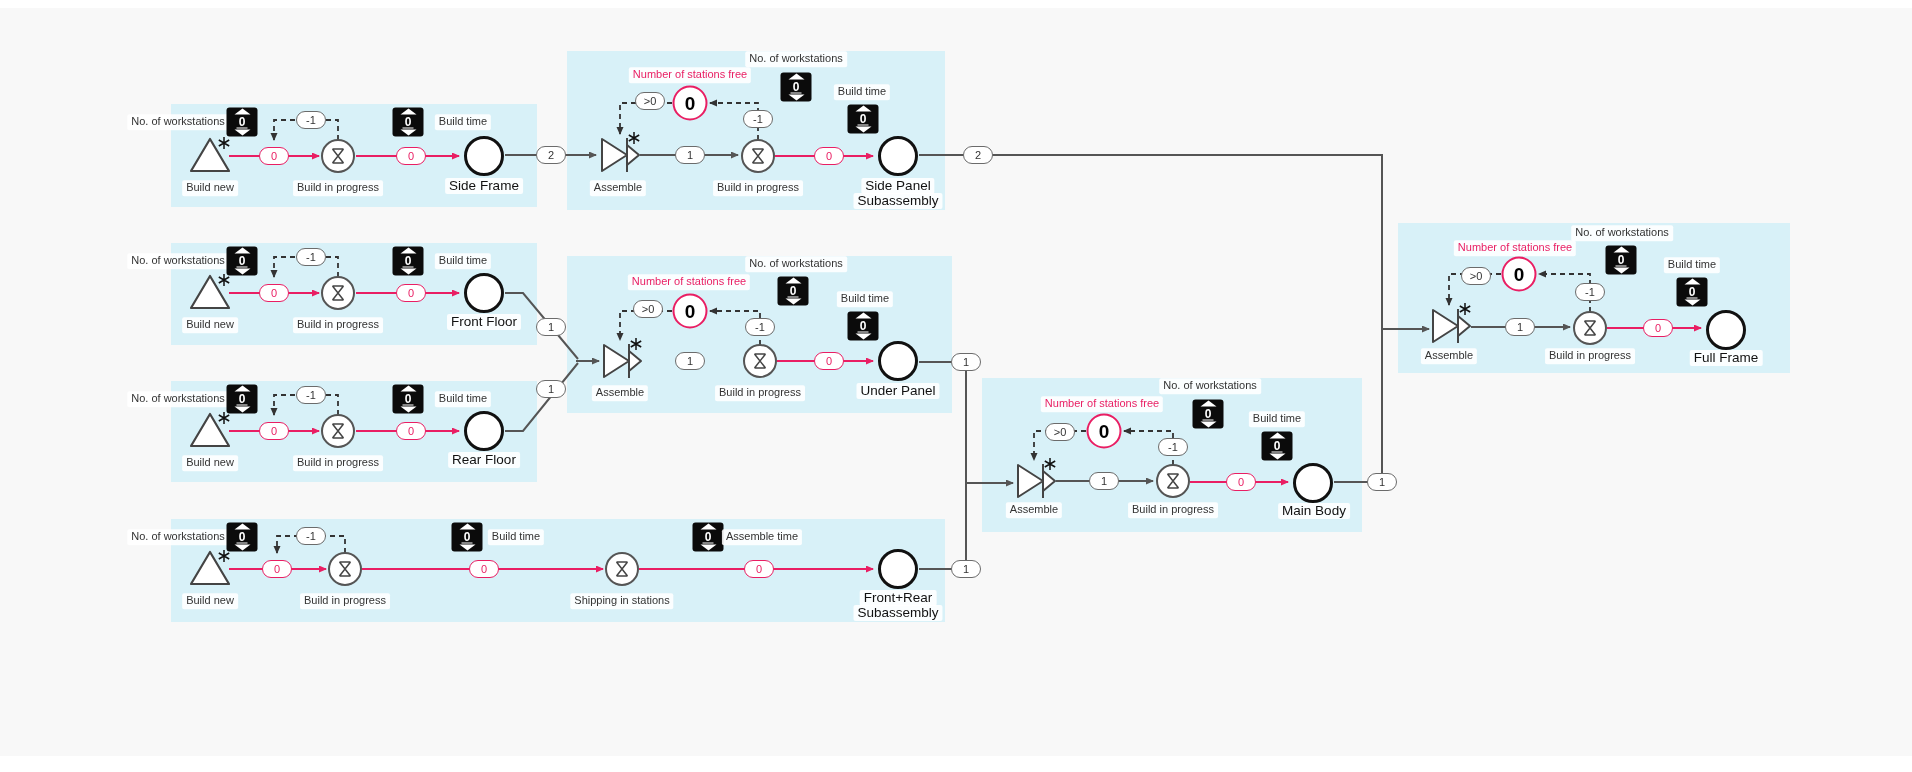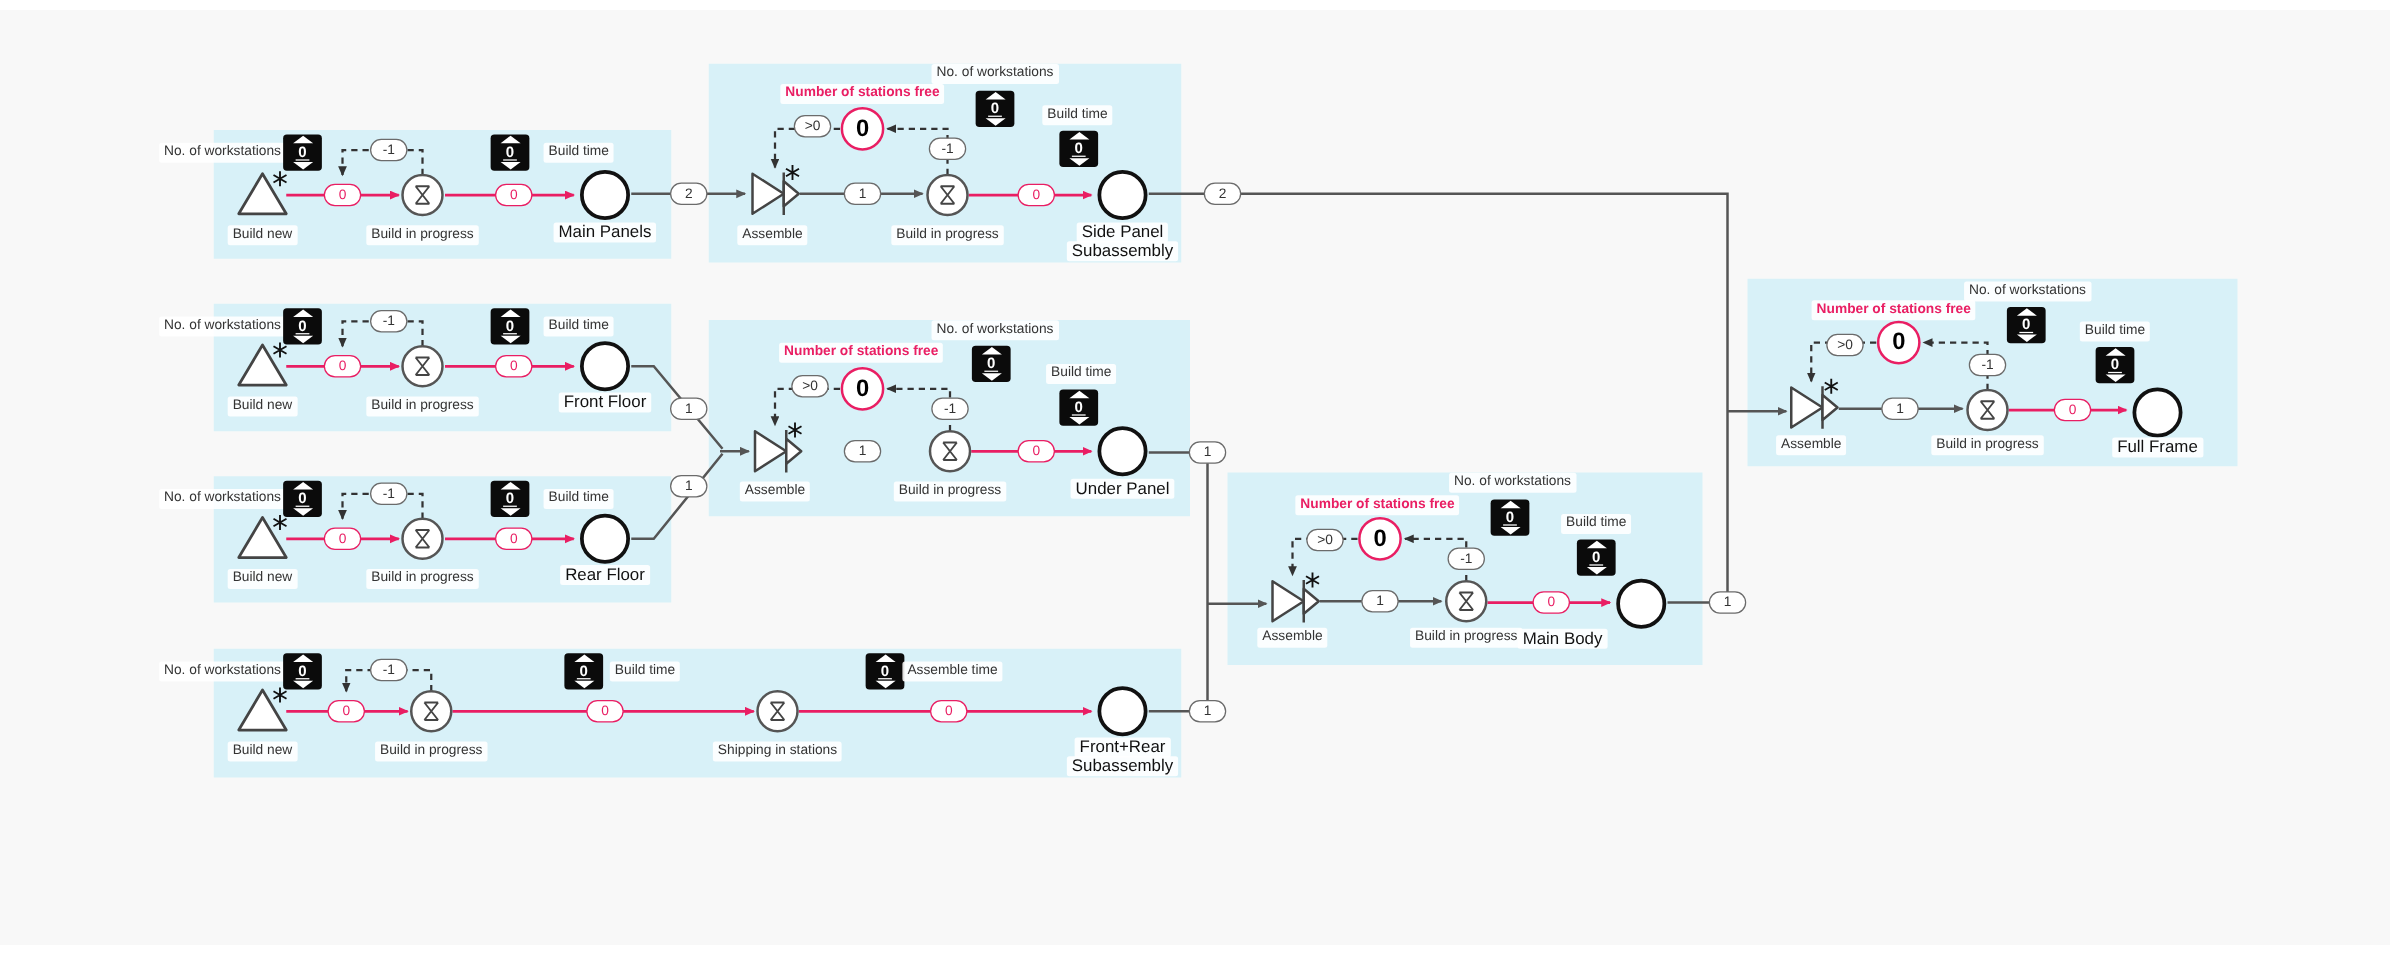--- a/index.html
+++ b/index.html
@@ -4,21 +4,21 @@
 <style>
   html,body{margin:0;padding:0;width:1912px;height:772px;overflow:hidden;background:#fff;
     font-family:"Liberation Sans",sans-serif;}
   #wrap{position:absolute;left:0;top:0;width:1912px;height:772px;}
   #canvas{position:absolute;left:0;top:8px;width:1912px;height:748px;background:#F8F8F8;}
   .cy{position:absolute;background:#D8F1F8;z-index:0;}
   svg.layer{position:absolute;left:0;top:0;z-index:1;}
   .abs{position:absolute;transform:translate(-50%,-50%);z-index:2;}
   .ch{background:rgba(255,255,255,.88);border-radius:2px;padding:1px 4px;font-size:11px;
       color:#333;white-space:nowrap;line-height:1.25;}
-  .ch.pink{color:#E91E63;font-weight:bold;}
+  .ch.pink{color:#E91E63;}
   .nl{background:rgba(255,255,255,.88);border-radius:2px;padding:0 4px;font-size:13.5px;
       color:#111;font-weight:500;white-space:nowrap;line-height:1.2;}
   .pl{min-width:30px;height:18px;padding:0 5px;box-sizing:border-box;background:#fff;
       border:1.5px solid #6b6b6b;border-radius:9px;font-size:11px;color:#333;
       display:flex;align-items:center;justify-content:center;white-space:nowrap;}
   .pl.pink{border-color:#E91E63;color:#E91E63;}
   .nd{width:40px;height:40px;box-sizing:border-box;border:3.2px solid #111;
       border-radius:50%;background:#fff;}
   .fc{width:35px;height:35px;box-sizing:border-box;border:2.5px solid #E91E63;border-radius:50%;
       background:#fff;display:flex;align-items:center;justify-content:center;
@@ -154,21 +154,21 @@
   <div class="abs pl pink" style="left:411px;top:156px">0</div>
   <div class="abs st" style="left:408px;top:122px">
       <div class="up"></div>
       <div class="val">0</div>
       <div class="dn"></div>
     </div>
   <div class="abs ch" style="left:463px;top:122px">Build time</div>
   <div class="abs nd" style="left:484px;top:156px"></div>
   <div class="abs ch" style="left:210px;top:188px">Build new</div>
   <div class="abs ch" style="left:338px;top:188px">Build in progress</div>
-  <div class="abs nl" style="left:484px;top:186px">Main Panels</div>
+  <div class="abs nl" style="left:484px;top:186px">Side Frame</div>
   <div class="abs pl" style="left:551px;top:155px">2</div>
 
   <div class="abs ch" style="left:178px;top:261px">No. of workstations</div>
   <div class="abs st" style="left:242px;top:261px">
       <div class="up"></div>
       <div class="val">0</div>
       <div class="dn"></div>
     </div>
   <div class="abs pl pink" style="left:274px;top:293px">0</div>
   <div class="abs pl" style="left:311px;top:257px">-1</div>
@@ -299,21 +299,21 @@
   <div class="abs pl pink" style="left:1241px;top:482px">0</div>
   <div class="abs ch" style="left:1277px;top:419px">Build time</div>
   <div class="abs st" style="left:1277px;top:446px">
       <div class="up"></div>
       <div class="val">0</div>
       <div class="dn"></div>
     </div>
   <div class="abs nd" style="left:1313px;top:483px"></div>
   <div class="abs ch" style="left:1034px;top:510px">Assemble</div>
   <div class="abs ch" style="left:1173px;top:510px">Build in progress</div>
-  <div class="abs nl" style="left:1250px;top:511px">Main Body</div>
+  <div class="abs nl" style="left:1314px;top:511px">Main Body</div>
   <div class="abs pl" style="left:1382px;top:482px">1</div>
 
   <div class="abs ch" style="left:1622px;top:233px">No. of workstations</div>
   <div class="abs st" style="left:1621px;top:260px">
       <div class="up"></div>
       <div class="val">0</div>
       <div class="dn"></div>
     </div>
   <div class="abs ch pink" style="left:1515px;top:248px">Number of stations free</div>
   <div class="abs pl" style="left:1476px;top:276px">&gt;0</div>

